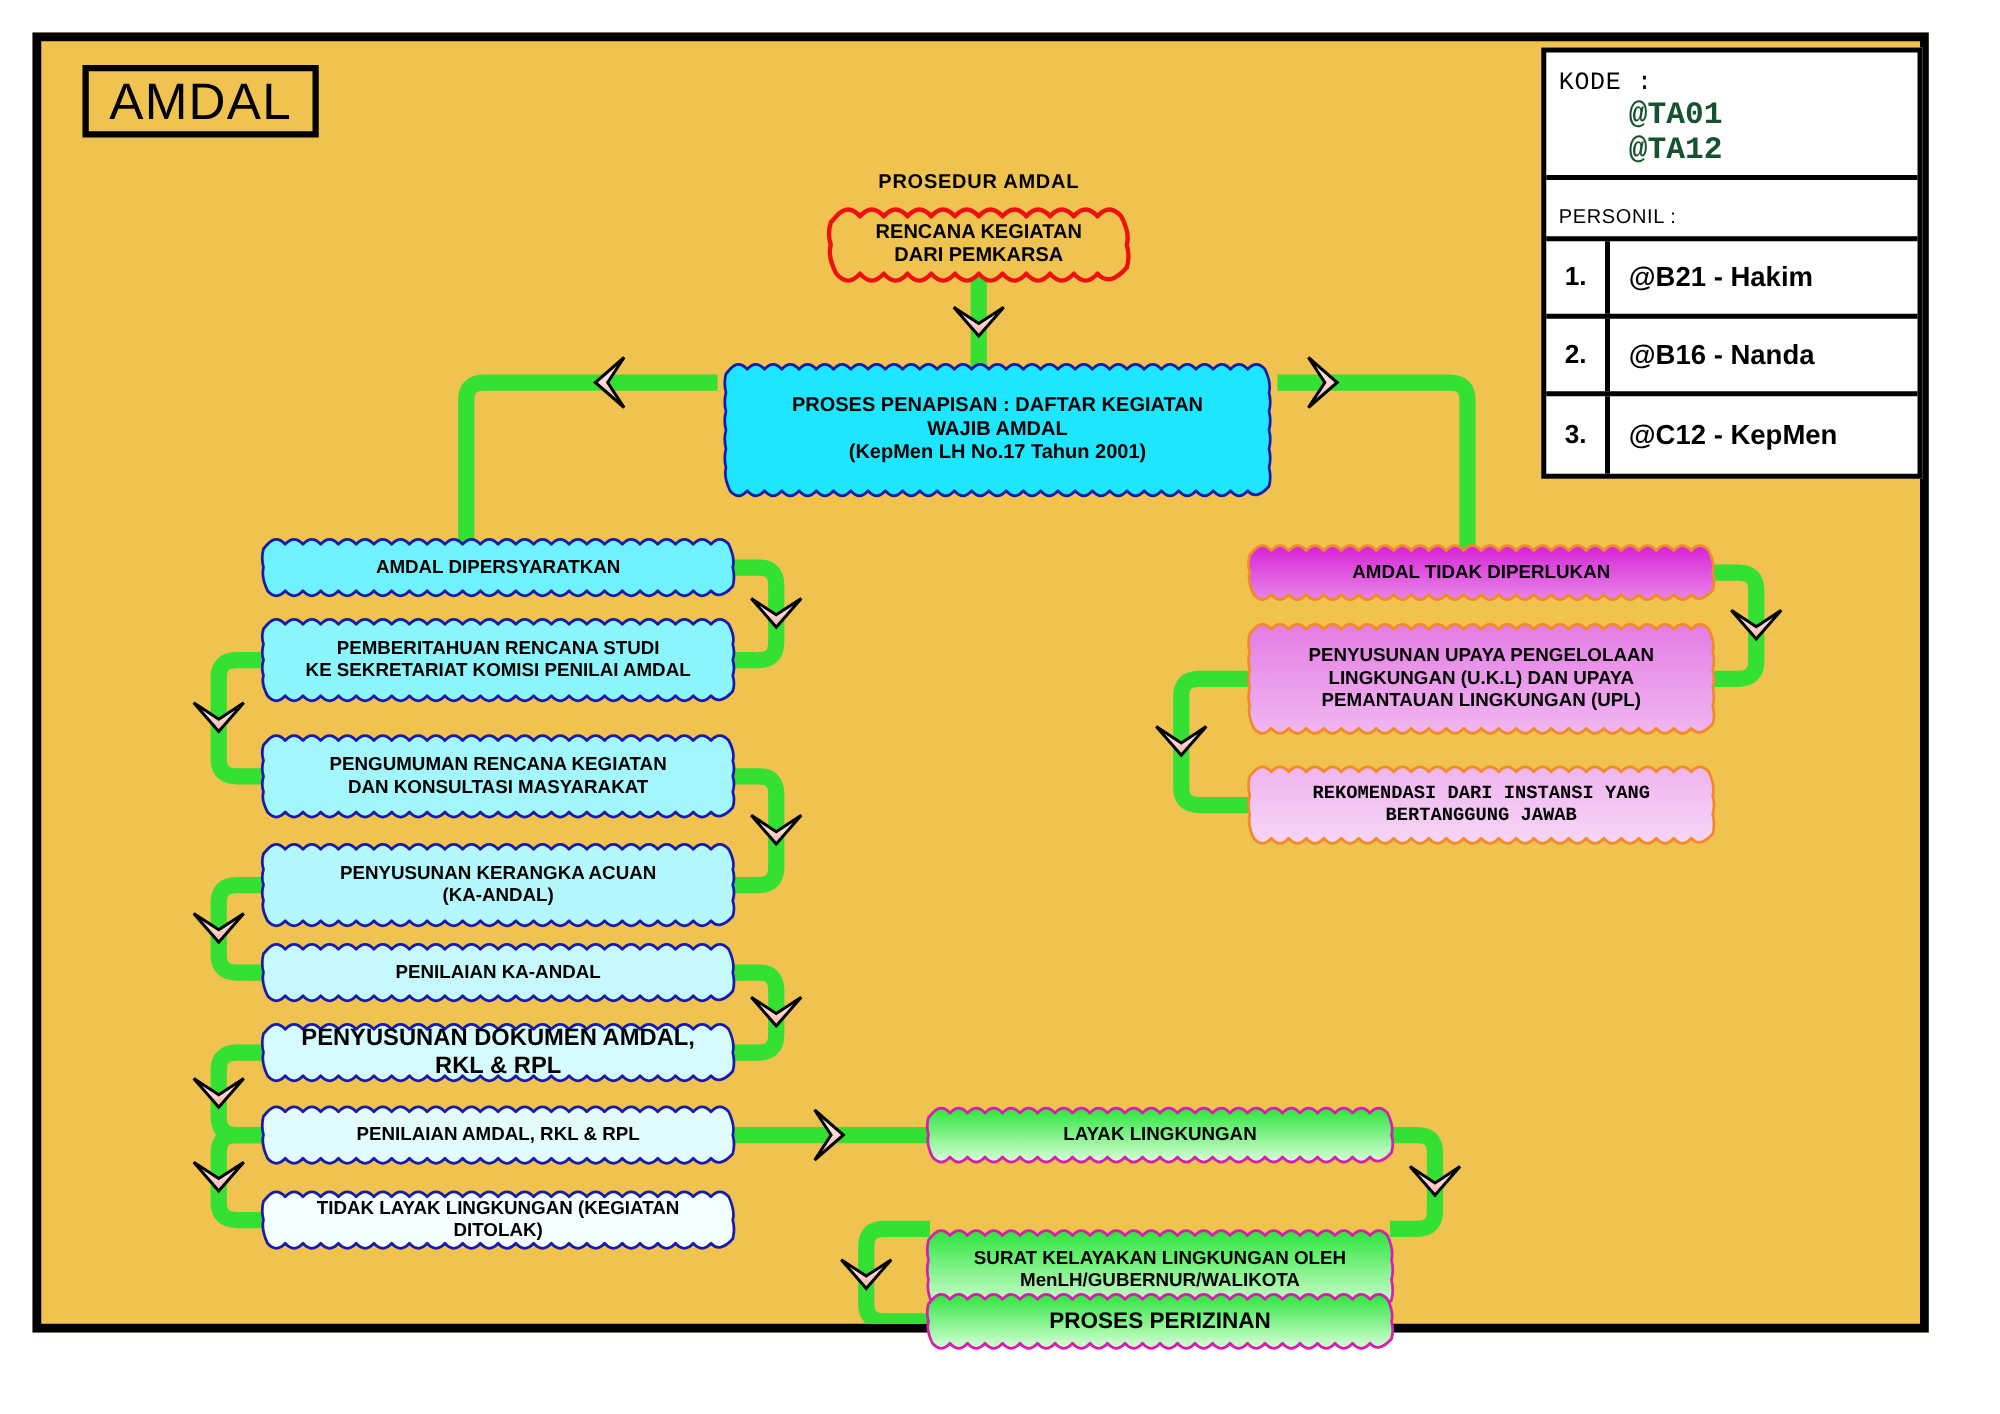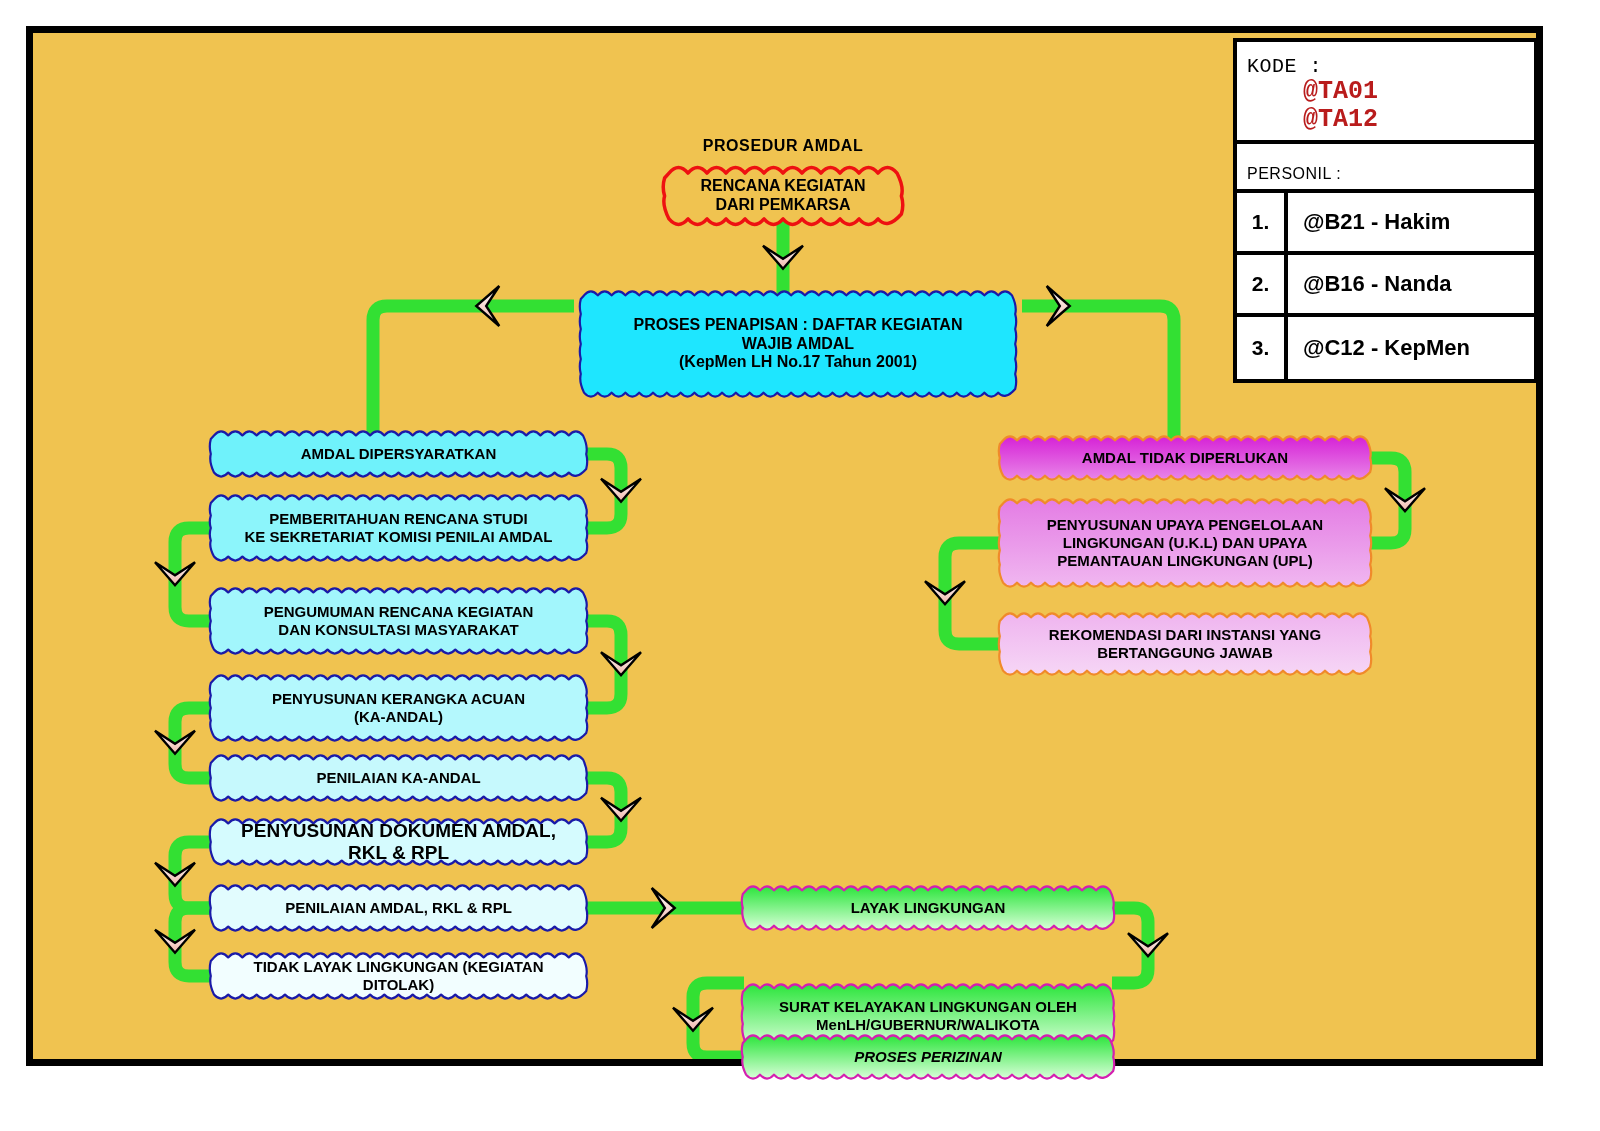--- a/index.html
+++ b/index.html
@@ -54,21 +54,21 @@
     background: #ffffff;
     border: 4px solid #000000;
     box-sizing: border-box;
     font-family: "Liberation Sans", sans-serif;
   }
   .it-row { border-bottom: 4px solid #000; box-sizing: border-box; }
   .it-row:last-child { border-bottom: none; }
   #kode-cell { padding: 13px 0 6px 10px; font-family: Liberation Mono, monospace; }
   .it-label { font-size: 20px; color: #000; letter-spacing: 0.5px; }
   .it-code {
-    font-size: 25px; font-weight: bold; color: #b91c1c;
+    font-size: 25px; font-weight: bold; color: #14532d;
     margin-left: 56px; line-height: 1.12;
   }
   #personil-cell { padding: 5px 0 6px 10px; font-size: 16px; margin-top: 16px; }
   .person-row { display: flex; height: 62px; }
   .person-no {
     width: 47px; flex: none;
     border-right: 4px solid #000;
     display: flex; align-items: center; justify-content: center;
     font-size: 21px; font-weight: bold; color: #000;
   }
@@ -96,20 +96,23 @@
     z-index: 6;
   }
   .conn { position: absolute; z-index: 2; }
 </style>
 </head>
 <body>
 
 <div id="page">
   <div id="frame">
 
+    <div id="amdal-title">
+      <span>AMDAL</span>
+    </div>
 
     <div id="info-table">
       <div class="it-row">
         <div id="kode-cell">
           <div class="it-label">KODE  :</div>
           <div class="it-code">@TA01</div>
           <div class="it-code">@TA12</div>
         </div>
       </div>
       <div class="it-row">
@@ -423,21 +426,21 @@
               </linearGradient>
             </defs>
             <path d="M 8 4.4 Q 15 -3.6 22 4.4 Q 29 -3.6 36 4.4 Q 43 -3.6 50 4.4 Q 57 -3.6 64 4.4 Q 71 -3.6 78 4.4 Q 85 -3.6 92 4.4 Q 99 -3.6 106 4.4 Q 113 -3.6 120 4.4 Q 127 -3.6 134 4.4 Q 141 -3.6 148 4.4 Q 155 -3.6 162 4.4 Q 169 -3.6 176 4.4 Q 183 -3.6 190 4.4 Q 197 -3.6 204 4.4 Q 211 -3.6 218 4.4 Q 225 -3.6 232 4.4 Q 239 -3.6 246 4.4 Q 253 -3.6 260 4.4 Q 267 -3.6 274 4.4 Q 281 -3.6 288 4.4 Q 295 -3.6 302 4.4 Q 309 -3.6 316 4.4 Q 323 -3.6 330 4.4 Q 337 -3.6 344 4.4 Q 351 -3.6 358 4.4 Q 365 -3.6 372 4.4 Q 377.2 15.2 375.2 22.4 Q 377.2 29.599999999999998 375.2 36.8 Q 377.2 44 375.2 51.2 Q 377.2 58.4 375.2 65.6 Q 377.2 72.8 375.2 80 Q 365 91.6 358 83.6 Q 351 91.6 344 83.6 Q 337 91.6 330 83.6 Q 323 91.6 316 83.6 Q 309 91.6 302 83.6 Q 295 91.6 288 83.6 Q 281 91.6 274 83.6 Q 267 91.6 260 83.6 Q 253 91.6 246 83.6 Q 239 91.6 232 83.6 Q 225 91.6 218 83.6 Q 211 91.6 204 83.6 Q 197 91.6 190 83.6 Q 183 91.6 176 83.6 Q 169 91.6 162 83.6 Q 155 91.6 148 83.6 Q 141 91.6 134 83.6 Q 127 91.6 120 83.6 Q 113 91.6 106 83.6 Q 99 91.6 92 83.6 Q 85 91.6 78 83.6 Q 71 91.6 64 83.6 Q 57 91.6 50 83.6 Q 43 91.6 36 83.6 Q 29 91.6 22 83.6 Q 15 91.6 8 83.6 Q 2.8 72.8 4.8 65.6 Q 2.8 58.4 4.8 51.2 Q 2.8 44 4.8 36.8 Q 2.8 29.599999999999998 4.8 22.4 Q 2.8 15.2 4.8 8 Z" fill="url(#grad-ukl-upl)" stroke="#f08a2a" stroke-width="2.2" stroke-linejoin="round"></path>
           </svg>
           <div class="lbl">
             <div>PENYUSUNAN UPAYA PENGELOLAAN</div>
             <div>LINGKUNGAN (U.K.L) DAN UPAYA</div>
             <div>PEMANTAUAN LINGKUNGAN (UPL)</div>
           </div>
         </div>
-        <div class="node" style="left: 962px; top: 580px; width: 380px; height: 62px; font-size: 15px;">
+        <div class="node" style="left: 962px; top: 580px; width: 380px; height: 62px; font-size: 15px; font-family: Liberation Mono, monospace;">
           <svg width="402" height="84" viewBox="-11 -11 402 84" style="position: absolute; left: -11px; top: -11px;">
             <defs>
               <linearGradient id="grad-rekomendasi" x1="0" y1="0" x2="0" y2="1">
                 <stop offset="0%" stop-color="#efb4ef"></stop>
                 <stop offset="100%" stop-color="#f6d6f6"></stop>
               </linearGradient>
             </defs>
             <path d="M 8 4.4 Q 15 -3.6 22 4.4 Q 29 -3.6 36 4.4 Q 43 -3.6 50 4.4 Q 57 -3.6 64 4.4 Q 71 -3.6 78 4.4 Q 85 -3.6 92 4.4 Q 99 -3.6 106 4.4 Q 113 -3.6 120 4.4 Q 127 -3.6 134 4.4 Q 141 -3.6 148 4.4 Q 155 -3.6 162 4.4 Q 169 -3.6 176 4.4 Q 183 -3.6 190 4.4 Q 197 -3.6 204 4.4 Q 211 -3.6 218 4.4 Q 225 -3.6 232 4.4 Q 239 -3.6 246 4.4 Q 253 -3.6 260 4.4 Q 267 -3.6 274 4.4 Q 281 -3.6 288 4.4 Q 295 -3.6 302 4.4 Q 309 -3.6 316 4.4 Q 323 -3.6 330 4.4 Q 337 -3.6 344 4.4 Q 351 -3.6 358 4.4 Q 365 -3.6 372 4.4 Q 377.2 15.666666666666668 375.2 23.333333333333336 Q 377.2 31.000000000000004 375.2 38.66666666666667 Q 377.2 46.333333333333336 375.2 54 Q 365 65.6 358 57.6 Q 351 65.6 344 57.6 Q 337 65.6 330 57.6 Q 323 65.6 316 57.6 Q 309 65.6 302 57.6 Q 295 65.6 288 57.6 Q 281 65.6 274 57.6 Q 267 65.6 260 57.6 Q 253 65.6 246 57.6 Q 239 65.6 232 57.6 Q 225 65.6 218 57.6 Q 211 65.6 204 57.6 Q 197 65.6 190 57.6 Q 183 65.6 176 57.6 Q 169 65.6 162 57.6 Q 155 65.6 148 57.6 Q 141 65.6 134 57.6 Q 127 65.6 120 57.6 Q 113 65.6 106 57.6 Q 99 65.6 92 57.6 Q 85 65.6 78 57.6 Q 71 65.6 64 57.6 Q 57 65.6 50 57.6 Q 43 65.6 36 57.6 Q 29 65.6 22 57.6 Q 15 65.6 8 57.6 Q 2.8 46.333333333333336 4.8 38.66666666666667 Q 2.8 31.000000000000004 4.8 23.333333333333336 Q 2.8 15.666666666666668 4.8 8 Z" fill="url(#grad-rekomendasi)" stroke="#f08a2a" stroke-width="2.2" stroke-linejoin="round"></path>
           </svg>
           <div class="lbl">
@@ -467,21 +470,21 @@
                 <stop offset="100%" stop-color="#d8ffd8"></stop>
               </linearGradient>
             </defs>
             <path d="M 8 4.4 Q 15 -3.6 22 4.4 Q 29 -3.6 36 4.4 Q 43 -3.6 50 4.4 Q 57 -3.6 64 4.4 Q 71 -3.6 78 4.4 Q 85 -3.6 92 4.4 Q 99 -3.6 106 4.4 Q 113 -3.6 120 4.4 Q 127 -3.6 134 4.4 Q 141 -3.6 148 4.4 Q 155 -3.6 162 4.4 Q 169 -3.6 176 4.4 Q 183 -3.6 190 4.4 Q 197 -3.6 204 4.4 Q 211 -3.6 218 4.4 Q 225 -3.6 232 4.4 Q 239 -3.6 246 4.4 Q 253 -3.6 260 4.4 Q 267 -3.6 274 4.4 Q 281 -3.6 288 4.4 Q 295 -3.6 302 4.4 Q 309 -3.6 316 4.4 Q 323 -3.6 330 4.4 Q 337 -3.6 344 4.4 Q 351 -3.6 358 4.4 Q 365 -3.6 372 4.4 Q 377.2 16 375.2 24 Q 377.2 32 375.2 40 Q 377.2 48 375.2 56 Q 365 67.6 358 59.6 Q 351 67.6 344 59.6 Q 337 67.6 330 59.6 Q 323 67.6 316 59.6 Q 309 67.6 302 59.6 Q 295 67.6 288 59.6 Q 281 67.6 274 59.6 Q 267 67.6 260 59.6 Q 253 67.6 246 59.6 Q 239 67.6 232 59.6 Q 225 67.6 218 59.6 Q 211 67.6 204 59.6 Q 197 67.6 190 59.6 Q 183 67.6 176 59.6 Q 169 67.6 162 59.6 Q 155 67.6 148 59.6 Q 141 67.6 134 59.6 Q 127 67.6 120 59.6 Q 113 67.6 106 59.6 Q 99 67.6 92 59.6 Q 85 67.6 78 59.6 Q 71 67.6 64 59.6 Q 57 67.6 50 59.6 Q 43 67.6 36 59.6 Q 29 67.6 22 59.6 Q 15 67.6 8 59.6 Q 2.8 48 4.8 40 Q 2.8 32 4.8 24 Q 2.8 16 4.8 8 Z" fill="url(#grad-surat)" stroke="#d41fb0" stroke-width="2.2" stroke-linejoin="round"></path>
           </svg>
           <div class="lbl">
             <div>SURAT KELAYAKAN LINGKUNGAN OLEH</div>
             <div>MenLH/GUBERNUR/WALIKOTA</div>
           </div>
         </div>
-        <div class="node" style="left: 705px; top: 1002px; width: 380px; height: 44px; font-size: 15px; font-style: italic;">
+        <div class="node" style="left: 705px; top: 1002px; width: 380px; height: 44px; font-size: 18px;">
           <svg width="402" height="66" viewBox="-11 -11 402 66" style="position: absolute; left: -11px; top: -11px;">
             <defs>
               <linearGradient id="grad-perizinan" x1="0" y1="0" x2="0" y2="1">
                 <stop offset="0%" stop-color="#2ce53c"></stop>
                 <stop offset="100%" stop-color="#d8ffd8"></stop>
               </linearGradient>
             </defs>
             <path d="M 8 4.4 Q 15 -3.6 22 4.4 Q 29 -3.6 36 4.4 Q 43 -3.6 50 4.4 Q 57 -3.6 64 4.4 Q 71 -3.6 78 4.4 Q 85 -3.6 92 4.4 Q 99 -3.6 106 4.4 Q 113 -3.6 120 4.4 Q 127 -3.6 134 4.4 Q 141 -3.6 148 4.4 Q 155 -3.6 162 4.4 Q 169 -3.6 176 4.4 Q 183 -3.6 190 4.4 Q 197 -3.6 204 4.4 Q 211 -3.6 218 4.4 Q 225 -3.6 232 4.4 Q 239 -3.6 246 4.4 Q 253 -3.6 260 4.4 Q 267 -3.6 274 4.4 Q 281 -3.6 288 4.4 Q 295 -3.6 302 4.4 Q 309 -3.6 316 4.4 Q 323 -3.6 330 4.4 Q 337 -3.6 344 4.4 Q 351 -3.6 358 4.4 Q 365 -3.6 372 4.4 Q 377.2 15 375.2 22 Q 377.2 29 375.2 36 Q 365 47.6 358 39.6 Q 351 47.6 344 39.6 Q 337 47.6 330 39.6 Q 323 47.6 316 39.6 Q 309 47.6 302 39.6 Q 295 47.6 288 39.6 Q 281 47.6 274 39.6 Q 267 47.6 260 39.6 Q 253 47.6 246 39.6 Q 239 47.6 232 39.6 Q 225 47.6 218 39.6 Q 211 47.6 204 39.6 Q 197 47.6 190 39.6 Q 183 47.6 176 39.6 Q 169 47.6 162 39.6 Q 155 47.6 148 39.6 Q 141 47.6 134 39.6 Q 127 47.6 120 39.6 Q 113 47.6 106 39.6 Q 99 47.6 92 39.6 Q 85 47.6 78 39.6 Q 71 47.6 64 39.6 Q 57 47.6 50 39.6 Q 43 47.6 36 39.6 Q 29 47.6 22 39.6 Q 15 47.6 8 39.6 Q 2.8 29 4.8 22 Q 2.8 15 4.8 8 Z" fill="url(#grad-perizinan)" stroke="#d41fb0" stroke-width="2.2" stroke-linejoin="round"></path>
           </svg>
           <div class="lbl">

